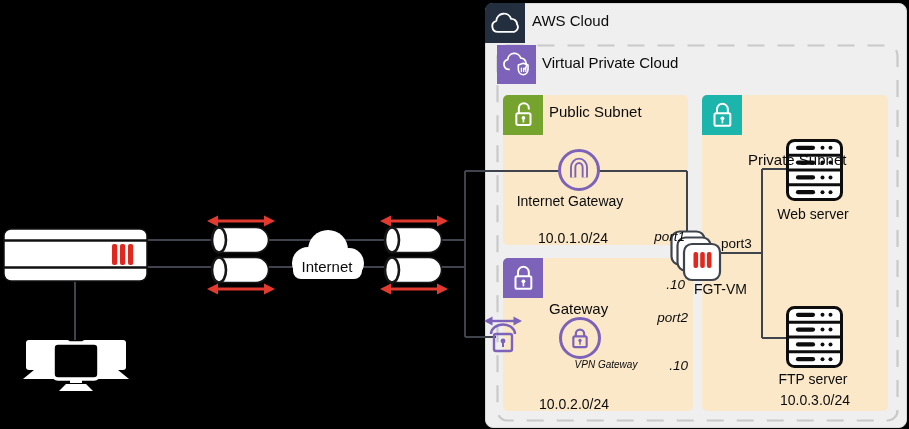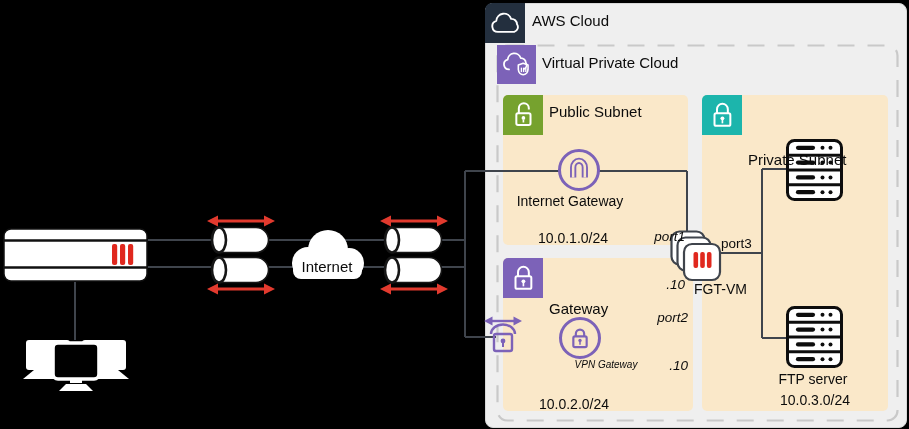--- a/index.html
+++ b/index.html
@@ -228,20 +228,21 @@
       <circle cx="36.5" cy="8.8" r="2"></circle>
         <circle cx="44.5" cy="8.8" r="2"></circle>
       <circle cx="36.5" cy="23.6" r="2"></circle>
         <circle cx="44.5" cy="23.6" r="2"></circle>
       <circle cx="36.5" cy="38.4" r="2"></circle>
         <circle cx="44.5" cy="38.4" r="2"></circle>
       <circle cx="36.5" cy="53.2" r="2"></circle>
         <circle cx="44.5" cy="53.2" r="2"></circle>
     </g>
   </svg>
+  <div class="lbl ctr" style="left:763px;top:206px;width:100px;font-size:14px;">Web server</div>
 
   <svg class="icon-layer" style="left:786px;top:306px;" width="57" height="62" viewBox="0 0 57 62">
     <rect x="1.5" y="1.5" width="54" height="59" rx="7" fill="#fff" stroke="#0d0d0d" stroke-width="3"></rect>
     <line x1="1.5" y1="16.2" x2="55.5" y2="16.2" stroke="#0d0d0d" stroke-width="3"></line>
     <line x1="1.5" y1="31" x2="55.5" y2="31" stroke="#0d0d0d" stroke-width="3"></line>
     <line x1="1.5" y1="45.8" x2="55.5" y2="45.8" stroke="#0d0d0d" stroke-width="3"></line>
     <g stroke="#0d0d0d" stroke-width="4.2" stroke-linecap="round">
       <line x1="12" y1="8.8" x2="27" y2="8.8"></line>
         <line x1="12" y1="23.6" x2="27" y2="23.6"></line>
       <line x1="12" y1="38.4" x2="27" y2="38.4"></line>

